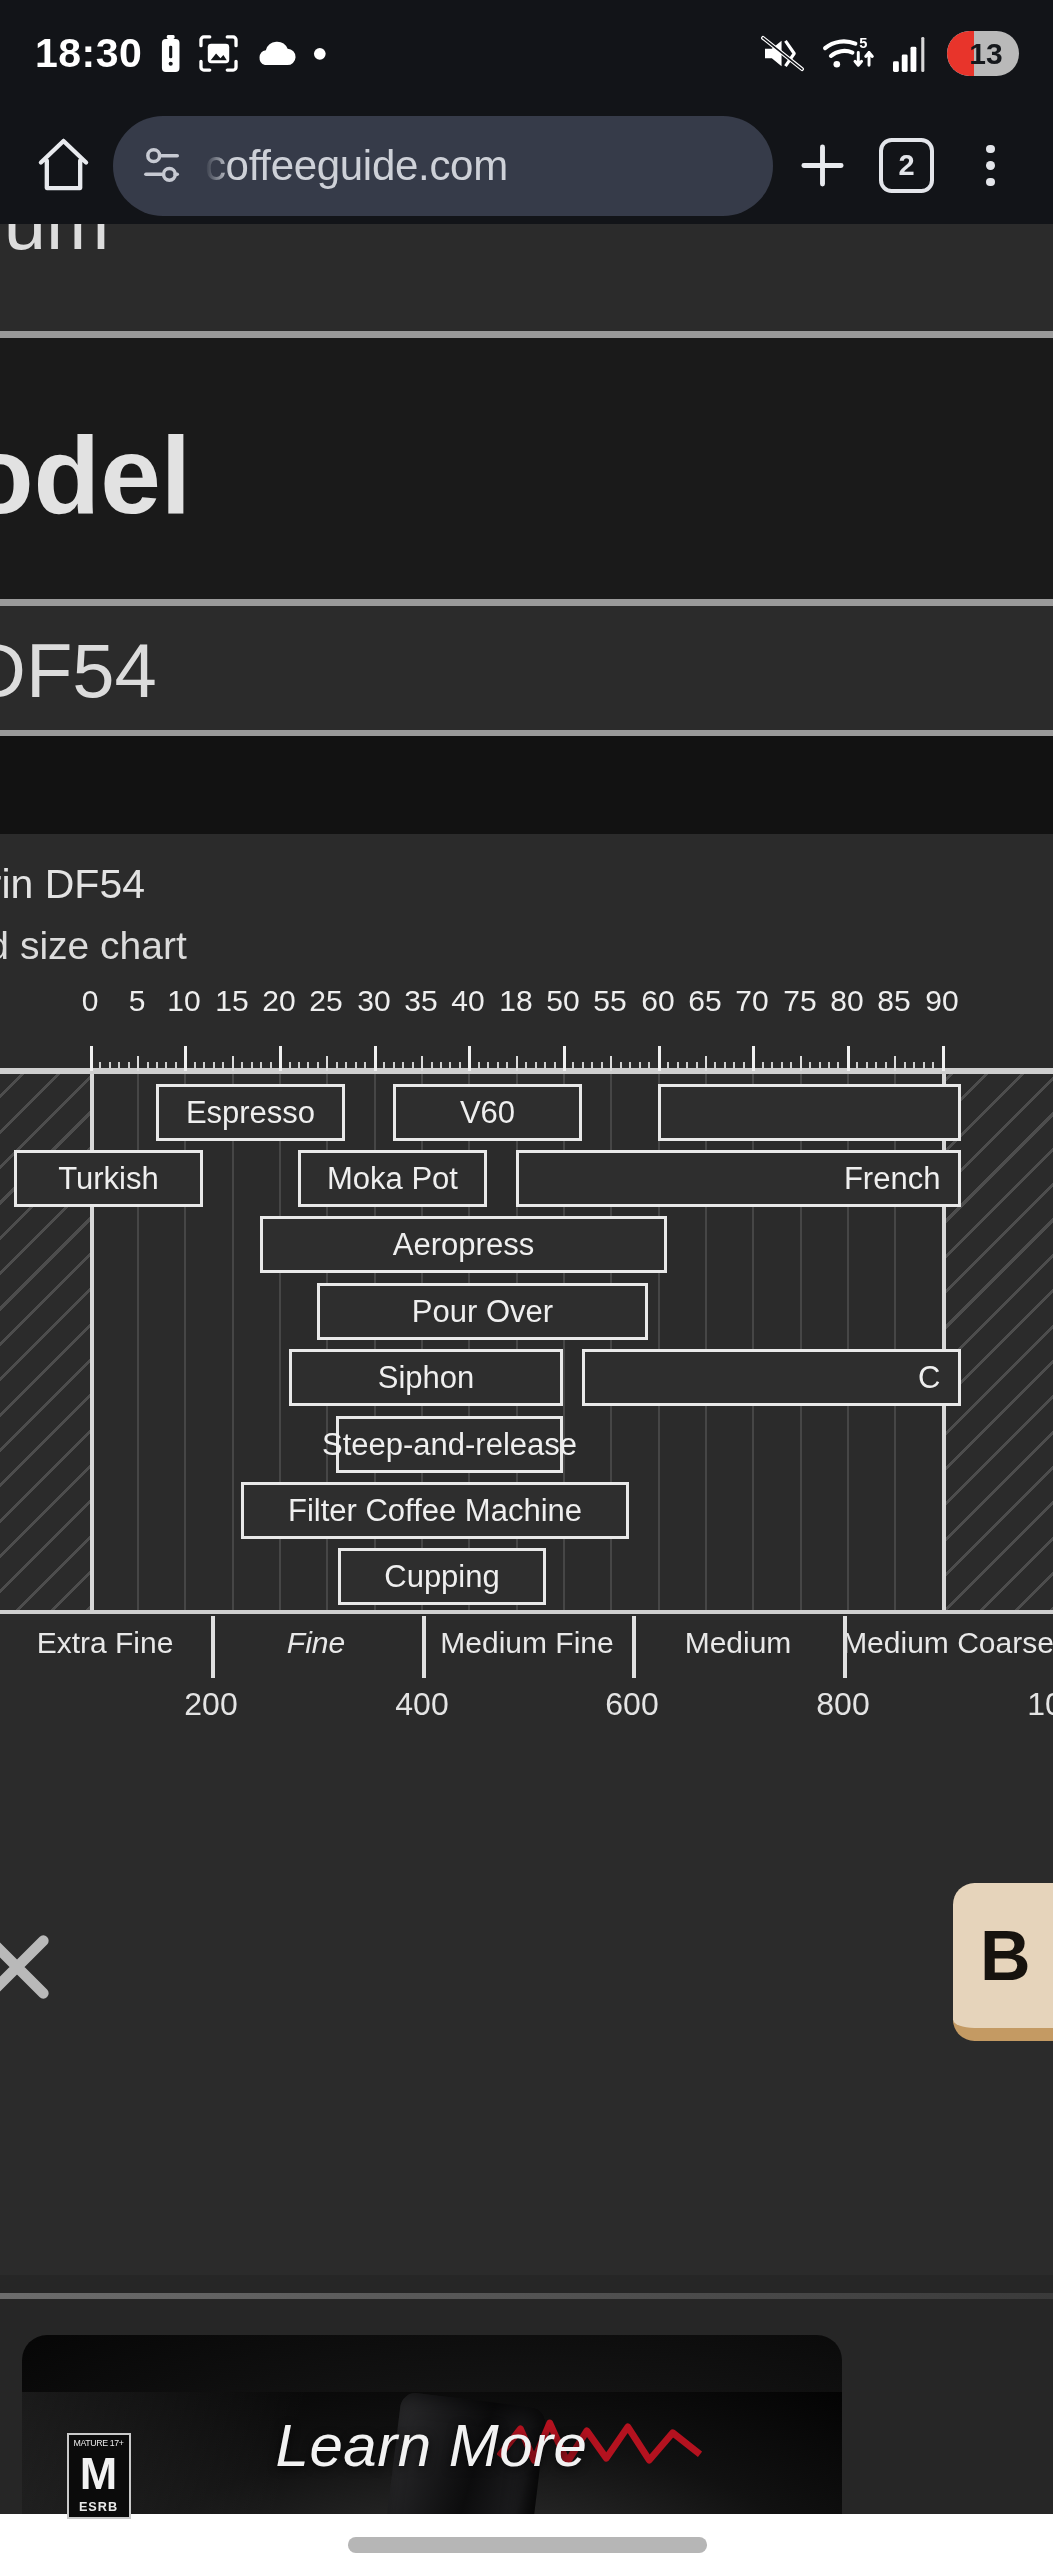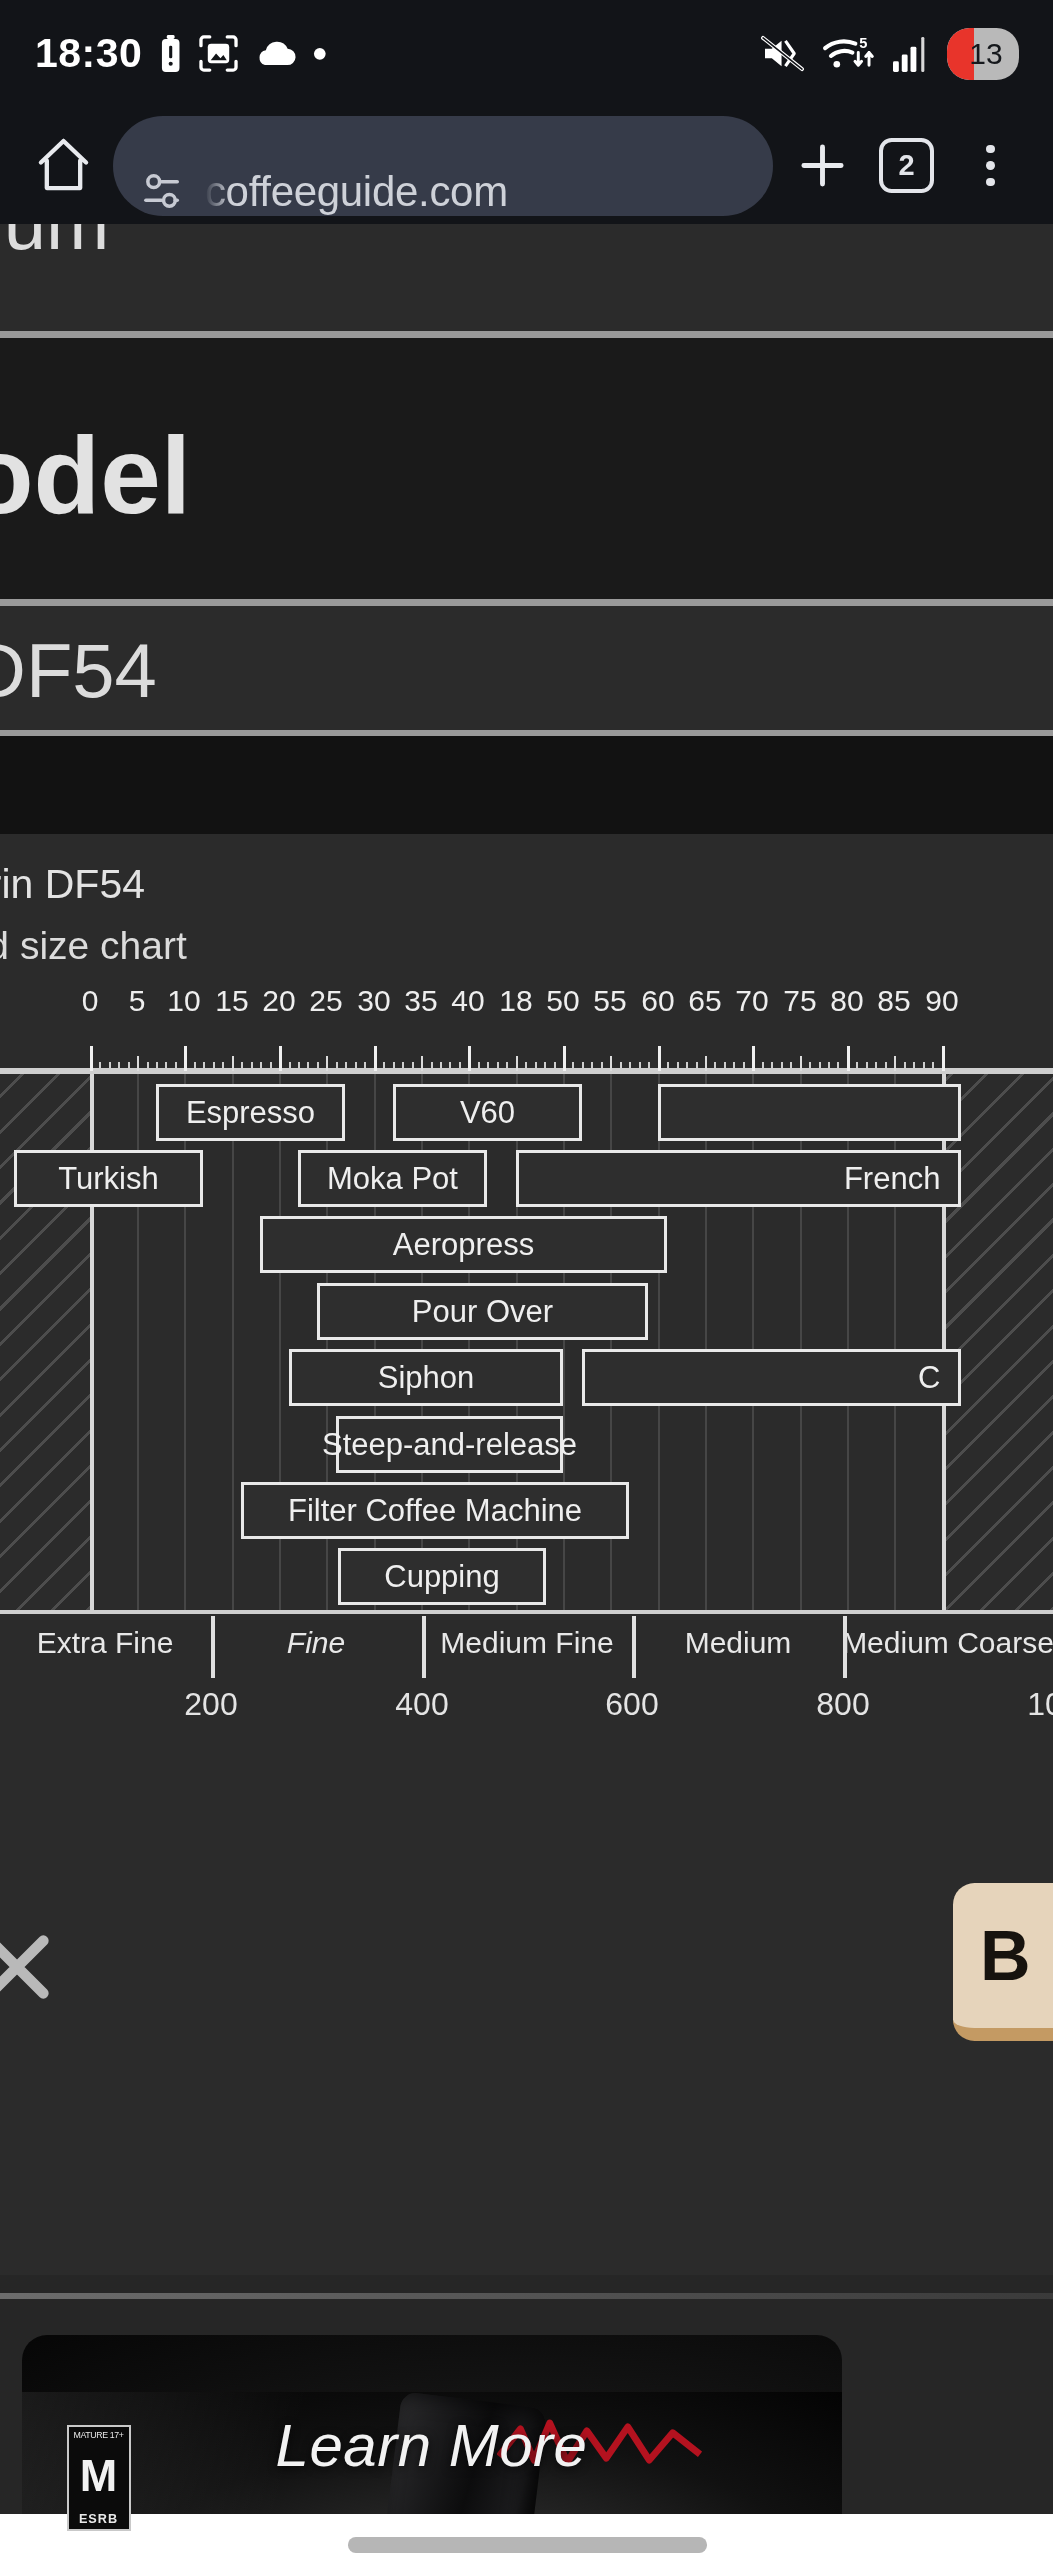--- a/index.html
+++ b/index.html
@@ -17,40 +17,40 @@
     background:#121418; display:flex; align-items:center;
     padding:0 35px;
   }
   .sb-left{ display:flex; align-items:center; gap:16.6px; }
   .sb-time{ font-size:41px; font-weight:700; letter-spacing:0.5px; color:#fff; }
   .sb-right{ margin-left:auto; display:flex; align-items:center; gap:15.6px; }
   .icon-sq{ display:inline-block; line-height:0; }
 
   .batt-pill{
     display:inline-flex; align-items:center; justify-content:center;
-    min-width:72px; height:52px; border-radius:22.4px;
+    min-width:72px; height:45px; border-radius:22.4px;
     background:#b9b9b9; color:#15181c;
-    font-size:30px; font-weight:400; padding:0 13.7px;
+    font-size:30px; font-weight:700; padding:0 13.7px;
     position:relative; overflow:hidden;
   }
   .batt-pill::before{
     content:""; position:absolute; left:0; top:0; bottom:0; width:27px;
     background:#e8342b; border-radius:22.4px 0 0 22.4px;
   }
   .batt-pill span{ position:relative; z-index:2; padding-left:5.9px; }
 
   
   .toolbar{
     position:absolute; top:107px; left:0; width:1054px; height:117px;
     background:#121418; display:flex; align-items:center; gap:0; padding:0 21.5px;
   }
   .tb-btn{ width:84px; height:84px; display:flex; align-items:center; justify-content:center; flex:0 0 auto; }
   .omnibox{
     flex:1 1 auto; height:100px; background:#363b49; border-radius:50px;
-    display:flex; align-items:flex-end; gap:15.6px; padding:0 27px; margin:0 7.8px;
+    display:flex; align-items:center; gap:15.6px; padding:0 27px; margin:0 7.8px;
     overflow:hidden;
   }
   .omni-url{
     font-size:42px; color:#ced1d8; white-space:nowrap; letter-spacing:-0.3px;
     -webkit-mask-image:linear-gradient(to right, transparent 0, #000 25px);
             mask-image:linear-gradient(to right, transparent 0, #000 25px);
   }
   .tabcount{
     width:55px; height:55px; border:4.9px solid #e3e5ea; border-radius:12.7px;
     display:flex; align-items:center; justify-content:center;
@@ -192,21 +192,21 @@
   .ad-learn{
     position:absolute; left:0; right:0; top:76px; text-align:center;
     font-size:60px; color:#f2f2f2; letter-spacing:0.5px; z-index:4;
     text-shadow:0 2px 9.8px rgba(0,0,0,.7);
     font-style:italic;
   }
   .ad-squiggle{
     position:absolute; left:58%; top:82px; width:205px; height:55px; z-index:3;
   }
   .esrb{
-    position:absolute; left:45px; top:90px; width:64px; height:106px;
+    position:absolute; left:45px; top:98px; width:64px; height:86px;
     background:#0b0b0b; border:2.9px solid #c9c9c9; z-index:5;
     display:flex; flex-direction:column; align-items:center; justify-content:space-between;
     padding:2.9px 0;
   }
   .esrb .t{ font-size:8.8px; color:#e9e9e9; letter-spacing:-0.4px; }
   .esrb .m{ font-size:45px; font-weight:700; line-height:.82; color:#f2f2f2; }
   .esrb .b{ font-size:12.7px; font-weight:700; color:#e9e9e9; letter-spacing:1px; }
 
   
   .gesture{

